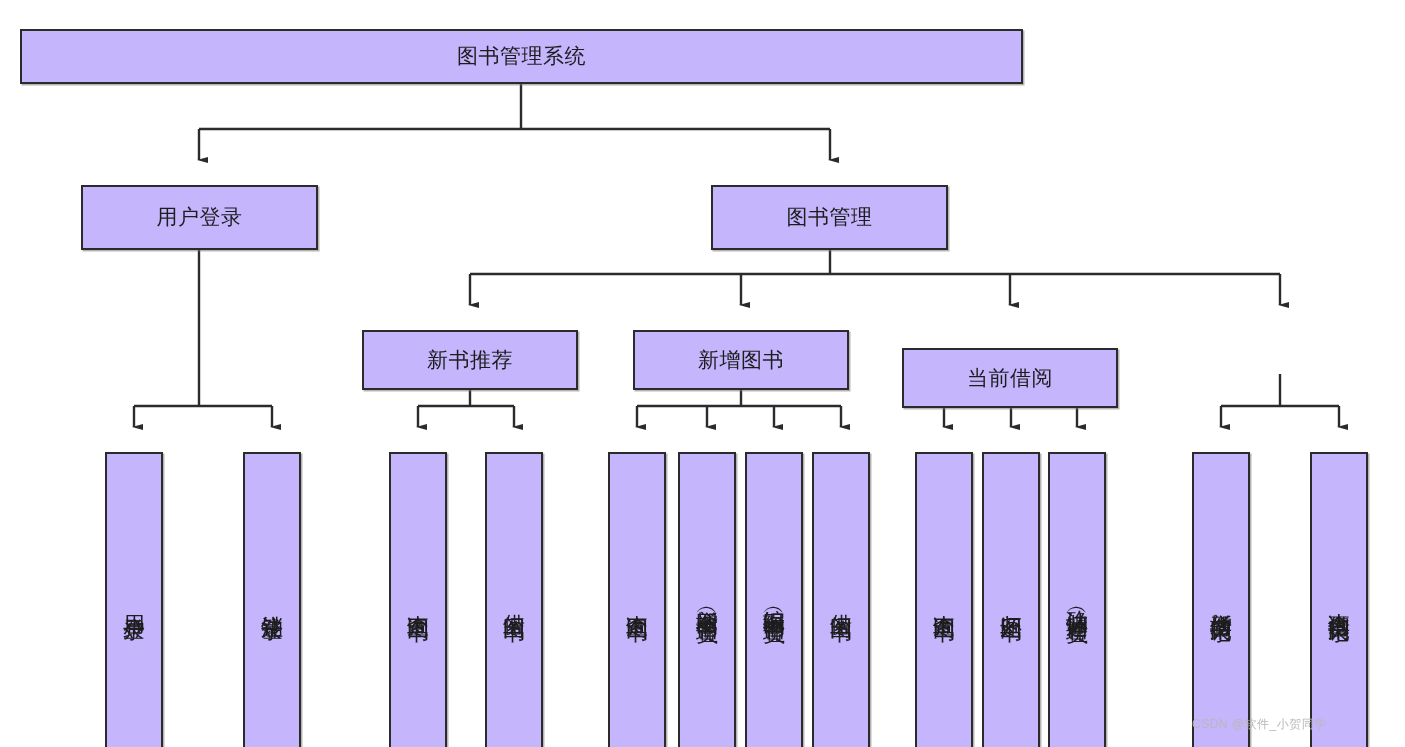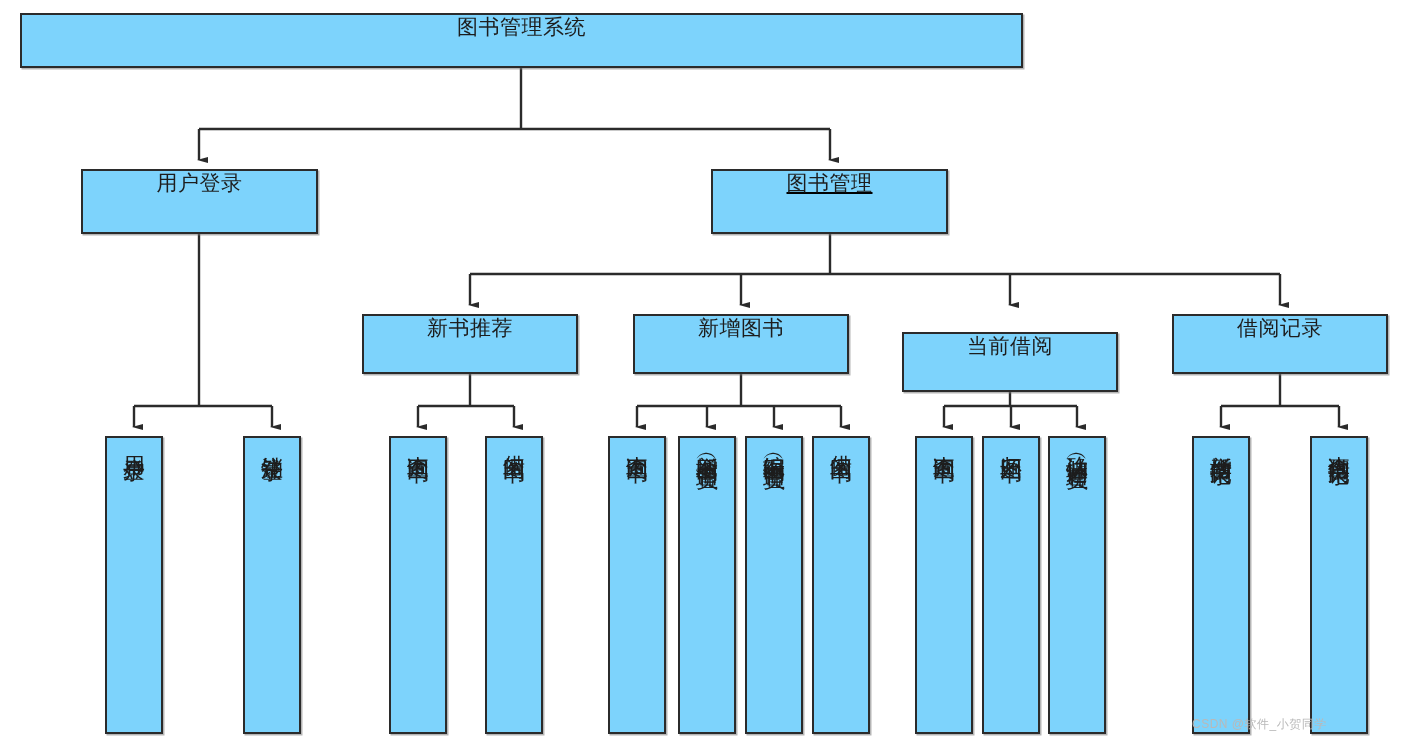--- a/index.html
+++ b/index.html
@@ -22,27 +22,28 @@
   svg.diagram-canvas {
     position: absolute;
     left: 0;
     top: 0;
     width: 1405px;
     height: 747px;
   }
   .node-box {
     position: absolute;
     box-sizing: border-box;
-    background: #7dd3fc;
+    background: #c4b5fd;
     border: 2px solid #2b2b2b;
     box-shadow: 1.5px 1.5px 0 0 rgba(120,120,120,0.55);
     display: flex;
-    align-items: flex-start;
+    align-items: center;
     justify-content: center;
     overflow: hidden;
+    margin-top: 16px;
   }
   .node-label {
     color: #1d1d1d;
     font-size: 21px;
     line-height: 1.15;
     letter-spacing: 0.5px;
     white-space: nowrap;
     text-align: center;
   }
   
@@ -130,35 +131,32 @@
     </g>
   </svg>
 
   <div class="node-box" style="left: 20px; top: 13px; width: 1003px; height: 55px;">
     <span class="node-label">图书管理系统</span>
   </div>
 
   <div class="node-box" style="left: 81px; top: 169px; width: 237px; height: 65px;">
     <span class="node-label">用户登录</span>
   </div>
-  <div class="node-box" style="left: 711px; top: 169px; width: 237px; height: 65px; text-decoration: underline;">
+  <div class="node-box" style="left: 711px; top: 169px; width: 237px; height: 65px;">
     <span class="node-label">图书管理</span>
   </div>
 
   <div class="node-box" style="left: 362px; top: 314px; width: 216px; height: 60px;">
     <span class="node-label">新书推荐</span>
   </div>
   <div class="node-box" style="left: 633px; top: 314px; width: 216px; height: 60px;">
     <span class="node-label">新增图书</span>
   </div>
   <div class="node-box" style="left: 902px; top: 332px; width: 216px; height: 60px;">
     <span class="node-label">当前借阅</span>
-  </div>
-  <div class="node-box" style="left: 1172px; top: 314px; width: 216px; height: 60px;">
-    <span class="node-label">借阅记录</span>
   </div>
 
   <div class="node-box vertical" style="left: 105px; top: 436px; width: 58px; height: 298px;">
     <span class="node-label">用户登录</span>
   </div>
   <div class="node-box vertical" style="left: 243px; top: 436px; width: 58px; height: 298px;">
     <span class="node-label">注销登录</span>
   </div>
   <div class="node-box vertical" style="left: 389px; top: 436px; width: 58px; height: 298px;">
     <span class="node-label">查询图书</span>

